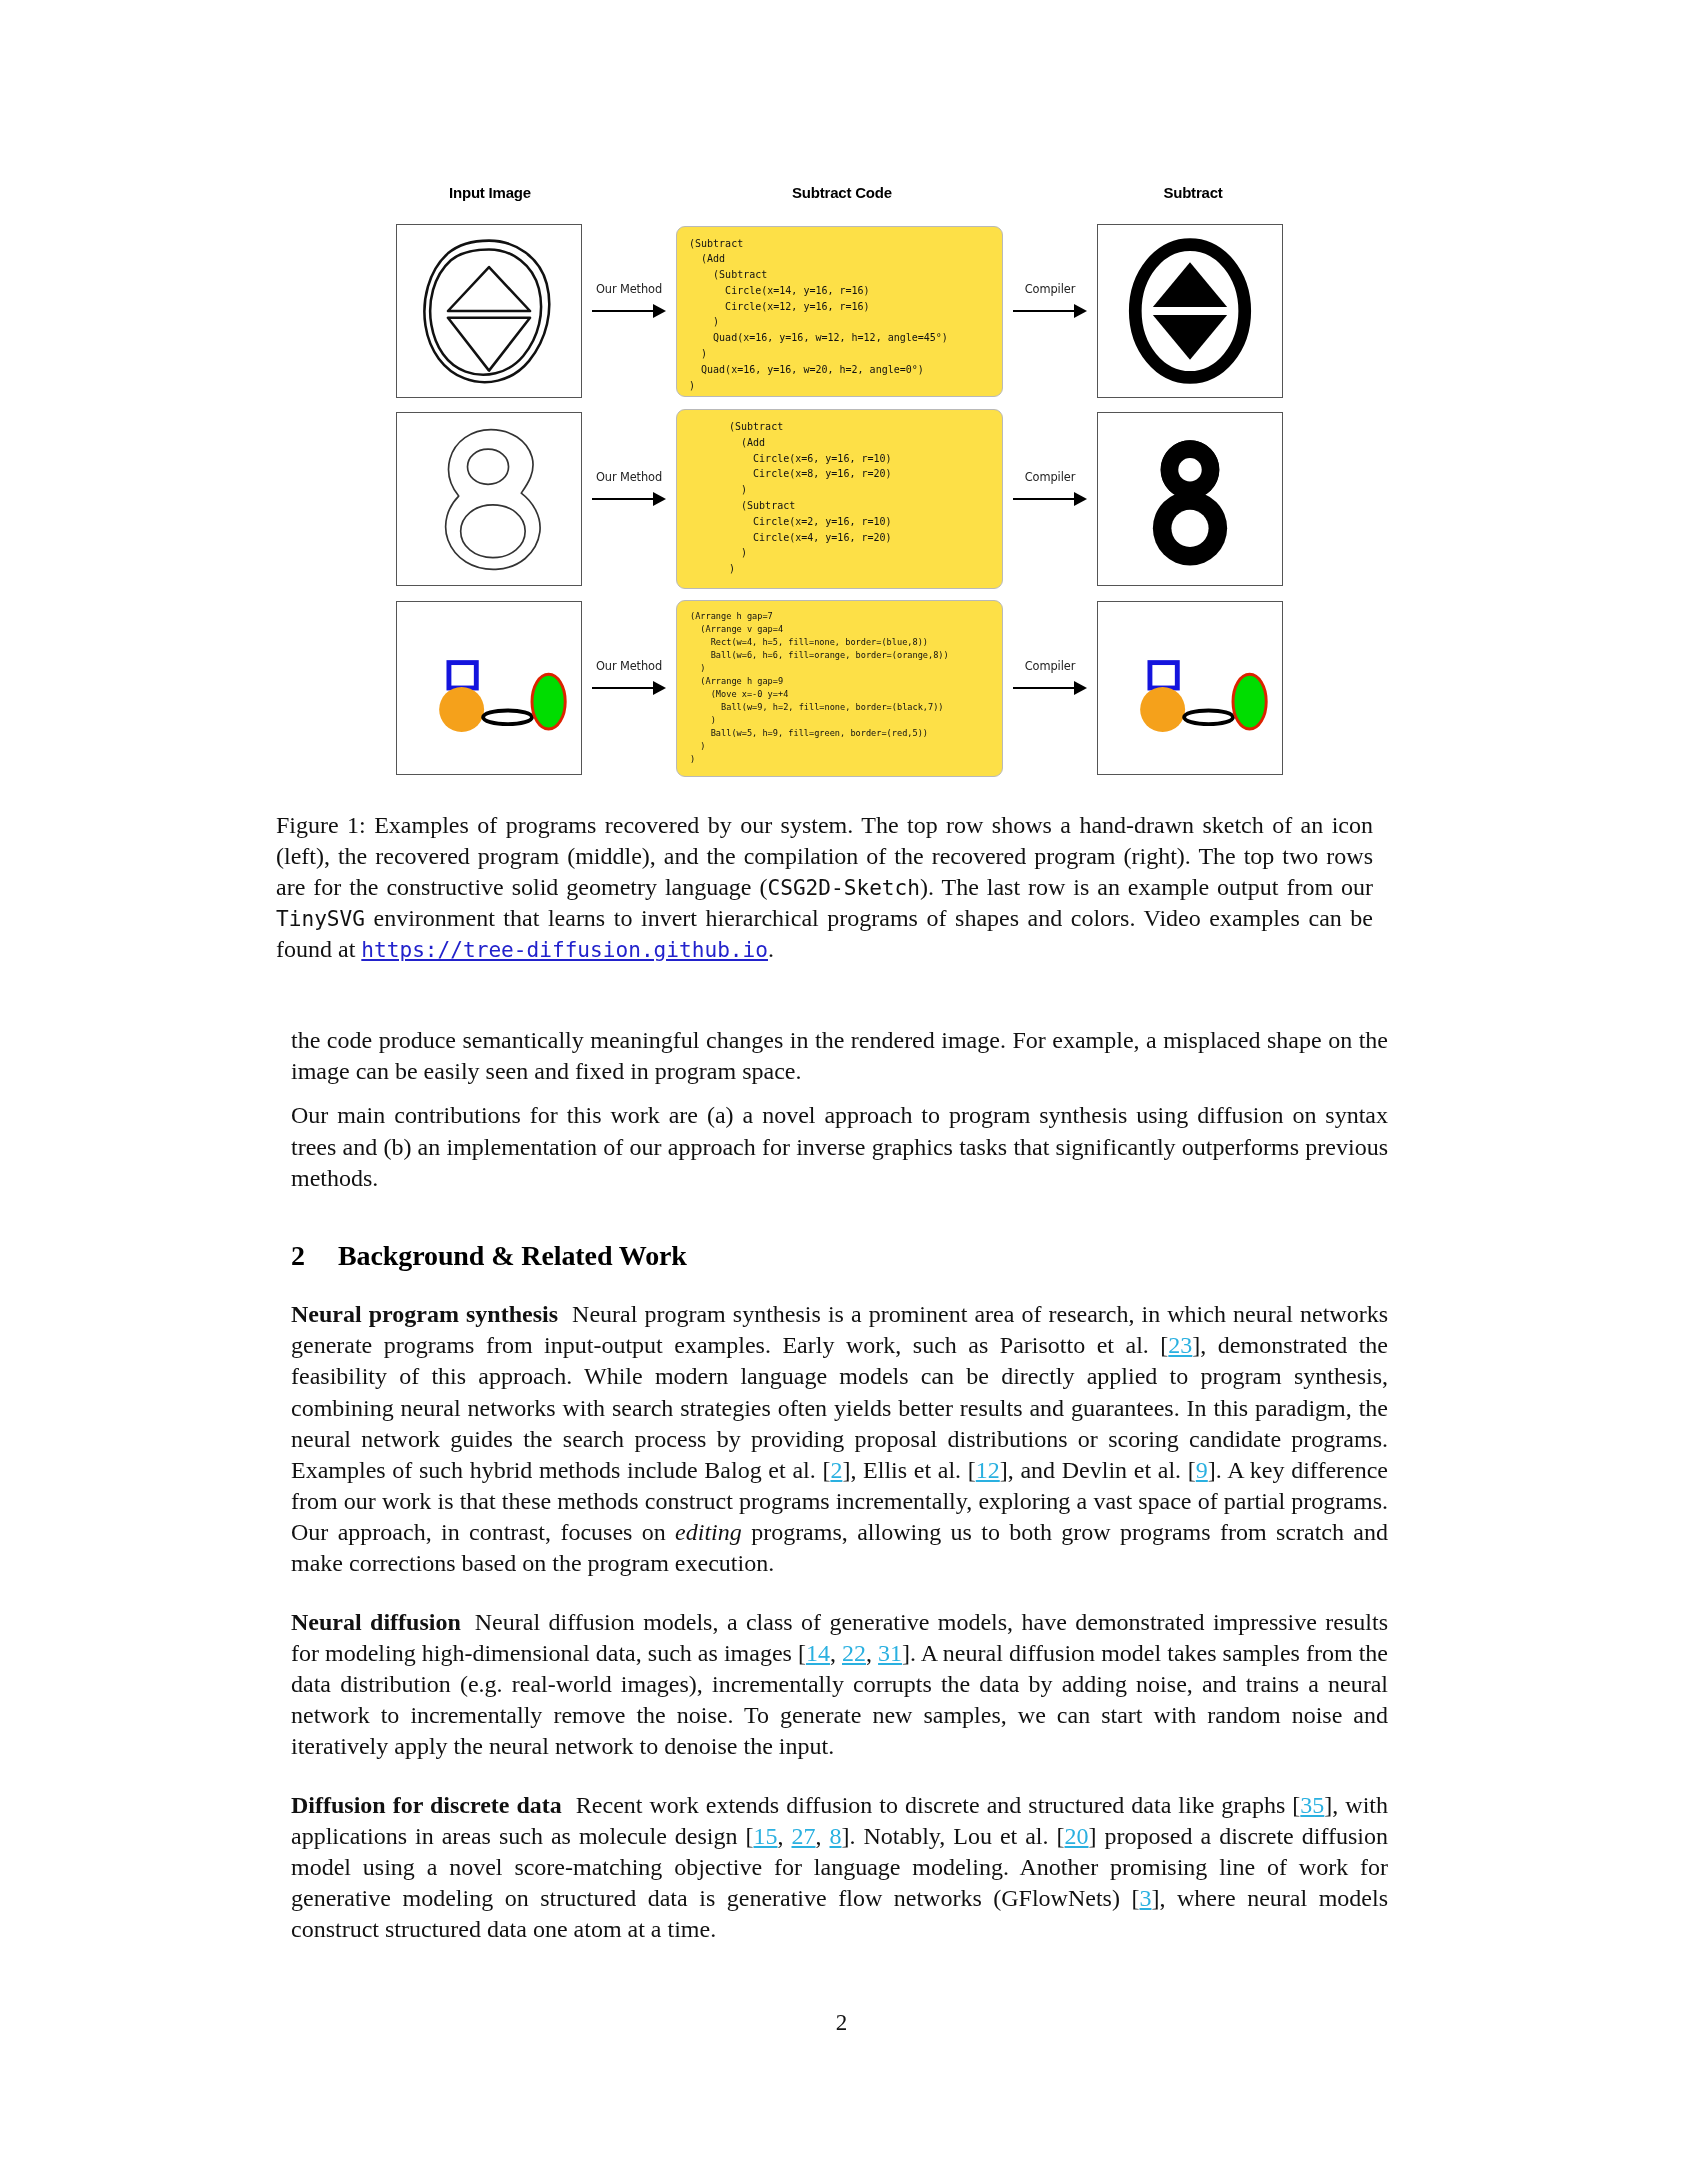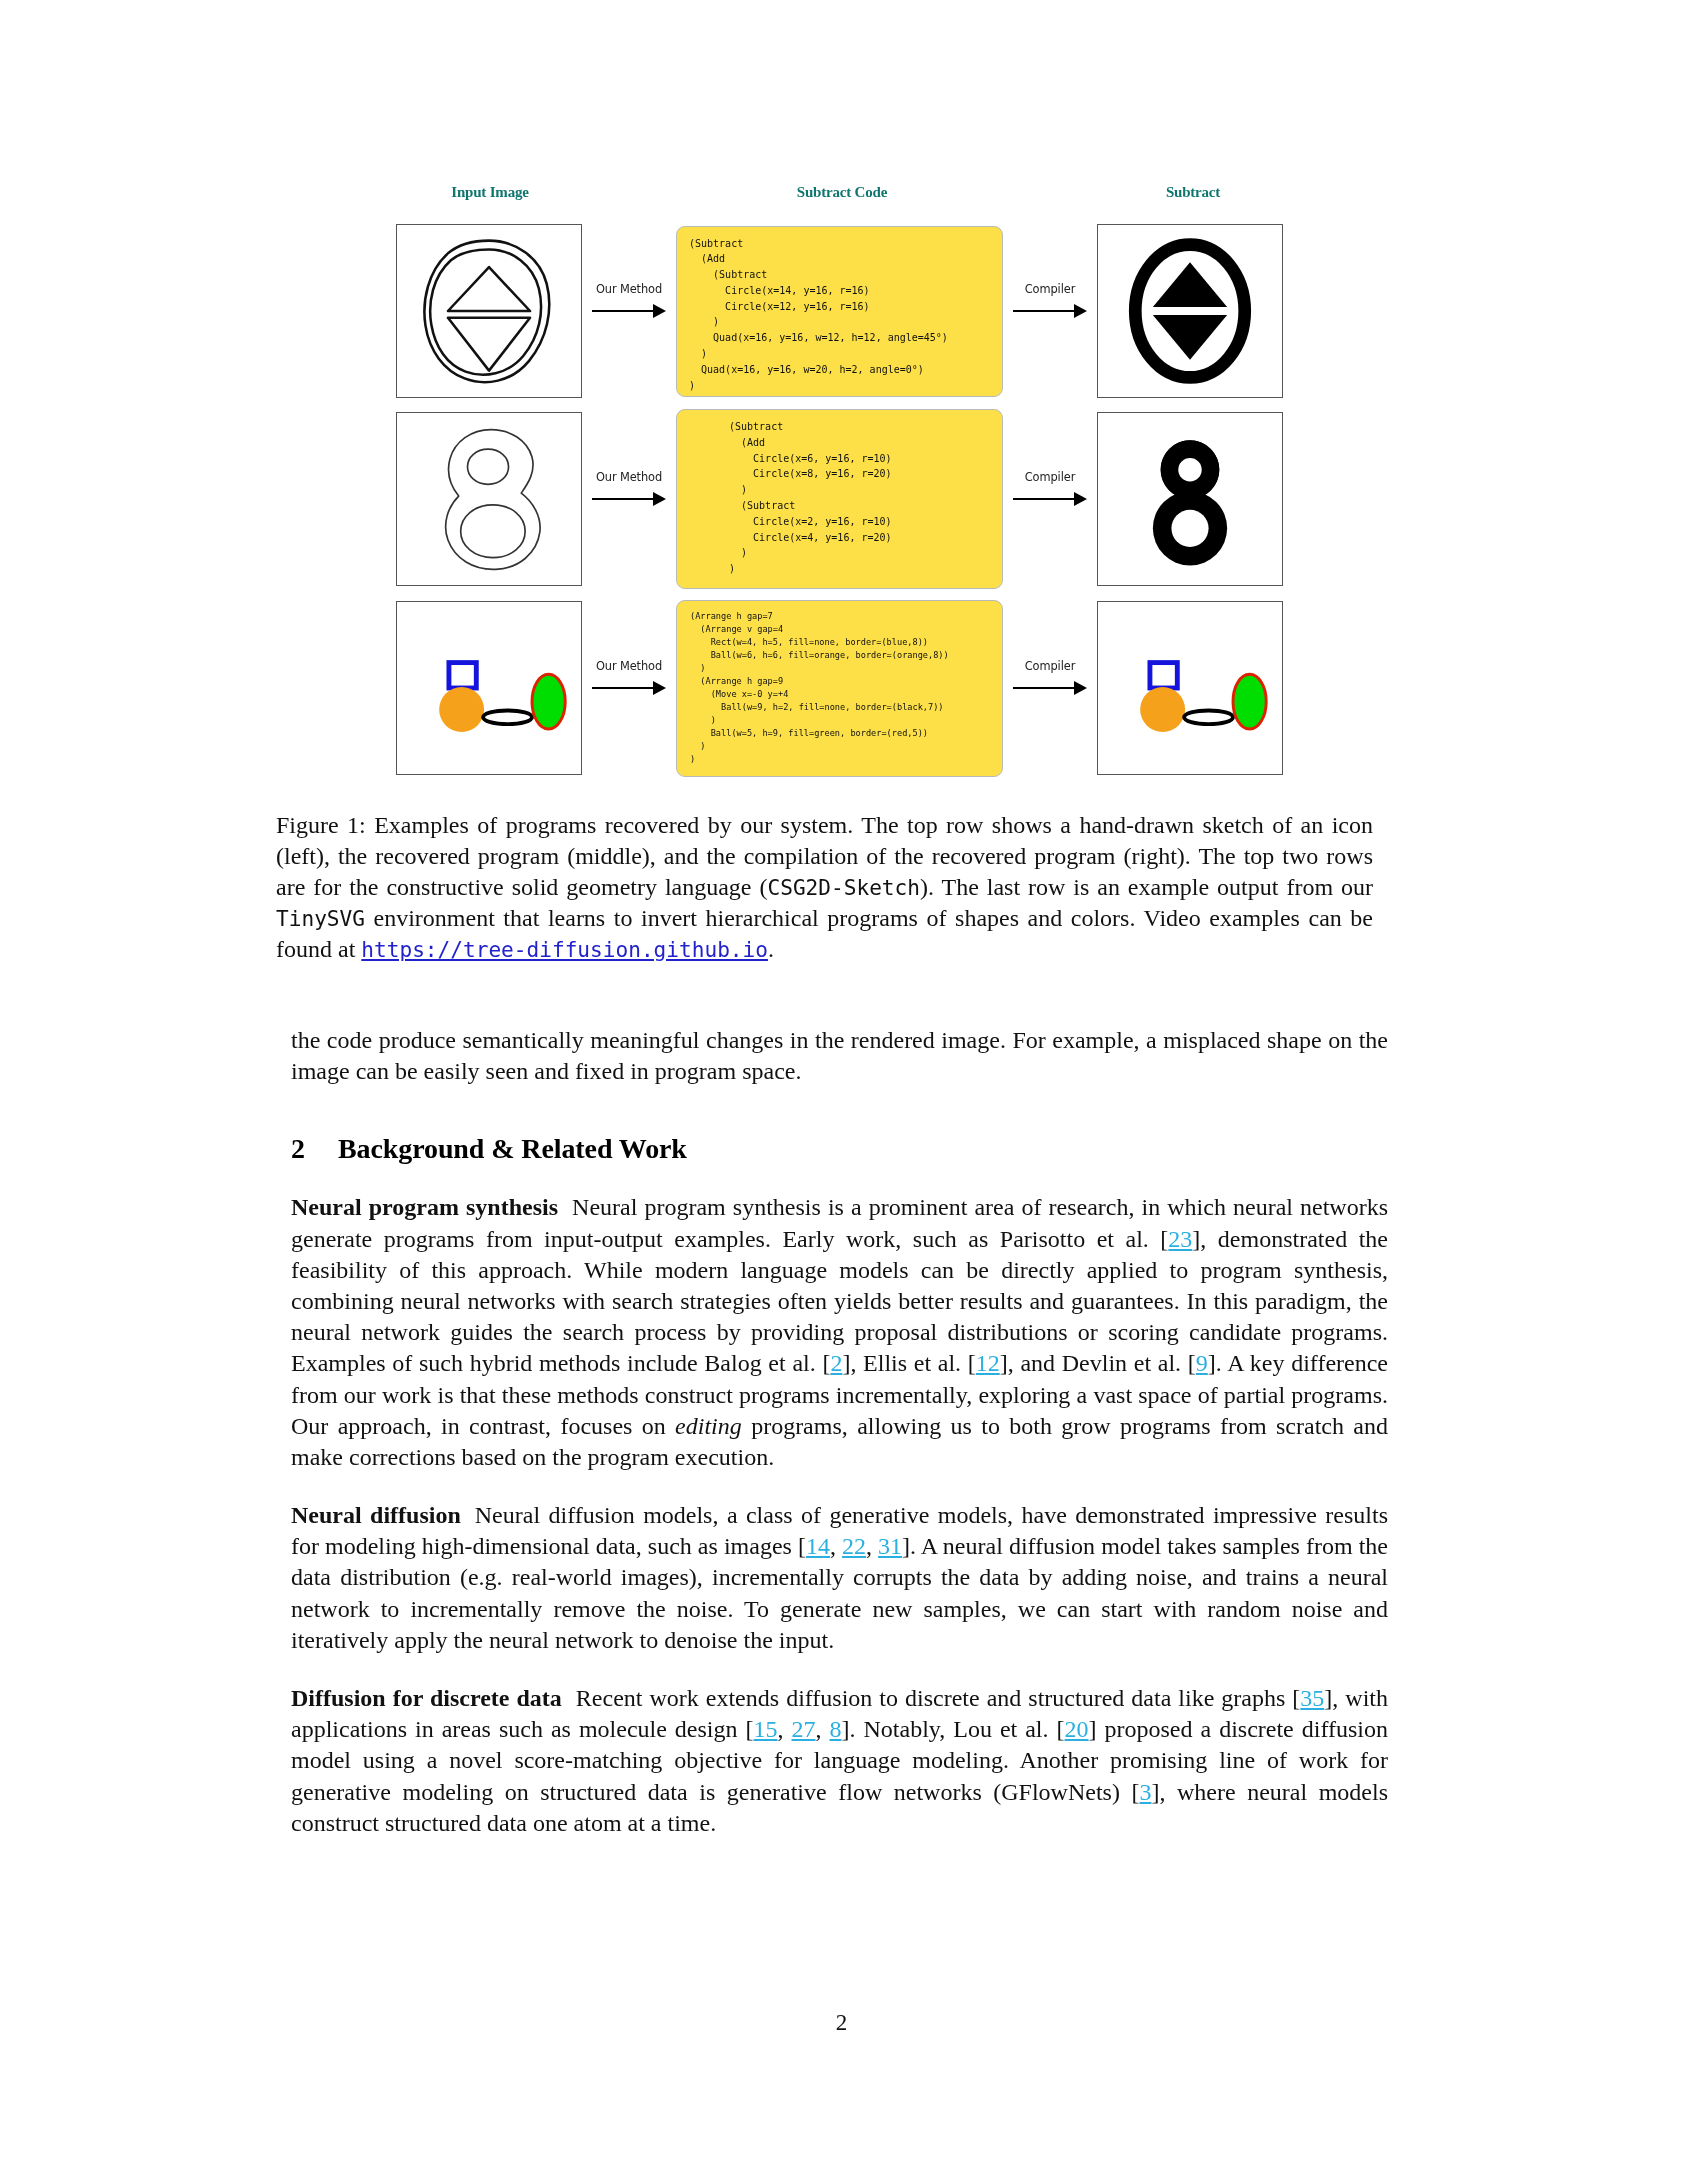--- a/index.html
+++ b/index.html
@@ -30,24 +30,24 @@
     top: 184px;
     width: 891px;
     height: 606px;
   }
   .fig-headers {
     position: relative;
     height: 34px;
   }
   .fig-head {
     position: absolute;
-    font-family: Liberation Serif, serif;
+    font-family: Liberation Sans, sans-serif;
     font-weight: bold;
     font-size: 15px;
-    color: #0f766e;
+    color: #000000;
     text-align: center;
     letter-spacing: -0.2px;
   }
   .fig-head.h-input { left: 0px; width: 188px; }
   .fig-head.h-code  { left: 238px; width: 416px; }
   .fig-head.h-rend  { left: 703px; width: 188px; }
 
   .fig-rows {
     position: absolute;
     left: 0;
@@ -360,20 +360,21 @@
   </div>
 
   <div class="caption">
     <span>Figure 1: Examples of programs recovered by our system. The top row shows a hand-drawn sketch of an icon (left), the recovered program (middle), and the compilation of the recovered program (right). The top two rows are for the constructive solid geometry language (</span><span class="mono">CSG2D-Sketch</span><span>). The last row is an example output from our </span><span class="mono">TinySVG</span><span> environment that learns to invert hierarchical programs of shapes and colors. Video examples can be found at </span><a class="link" href="#">https://tree-diffusion.github.io</a><span>.</span>
   </div>
 
   <div class="body-col">
 
     <p class="para">the code produce semantically meaningful changes in the rendered image. For example, a misplaced shape on the image can be easily seen and fixed in program space.</p>
 
+    <p class="para">Our main contributions for this work are (a) a novel approach to program synthesis using diffusion on syntax trees and (b) an implementation of our approach for inverse graphics tasks that significantly outperforms previous methods.</p>
 
     <div class="gap-lg"></div>
 
     <h2 class="section">
       <span class="secnum">2</span><span>Background &amp; Related Work</span>
     </h2>
 
     <div class="gap-md"></div>
 
     <p class="para">

